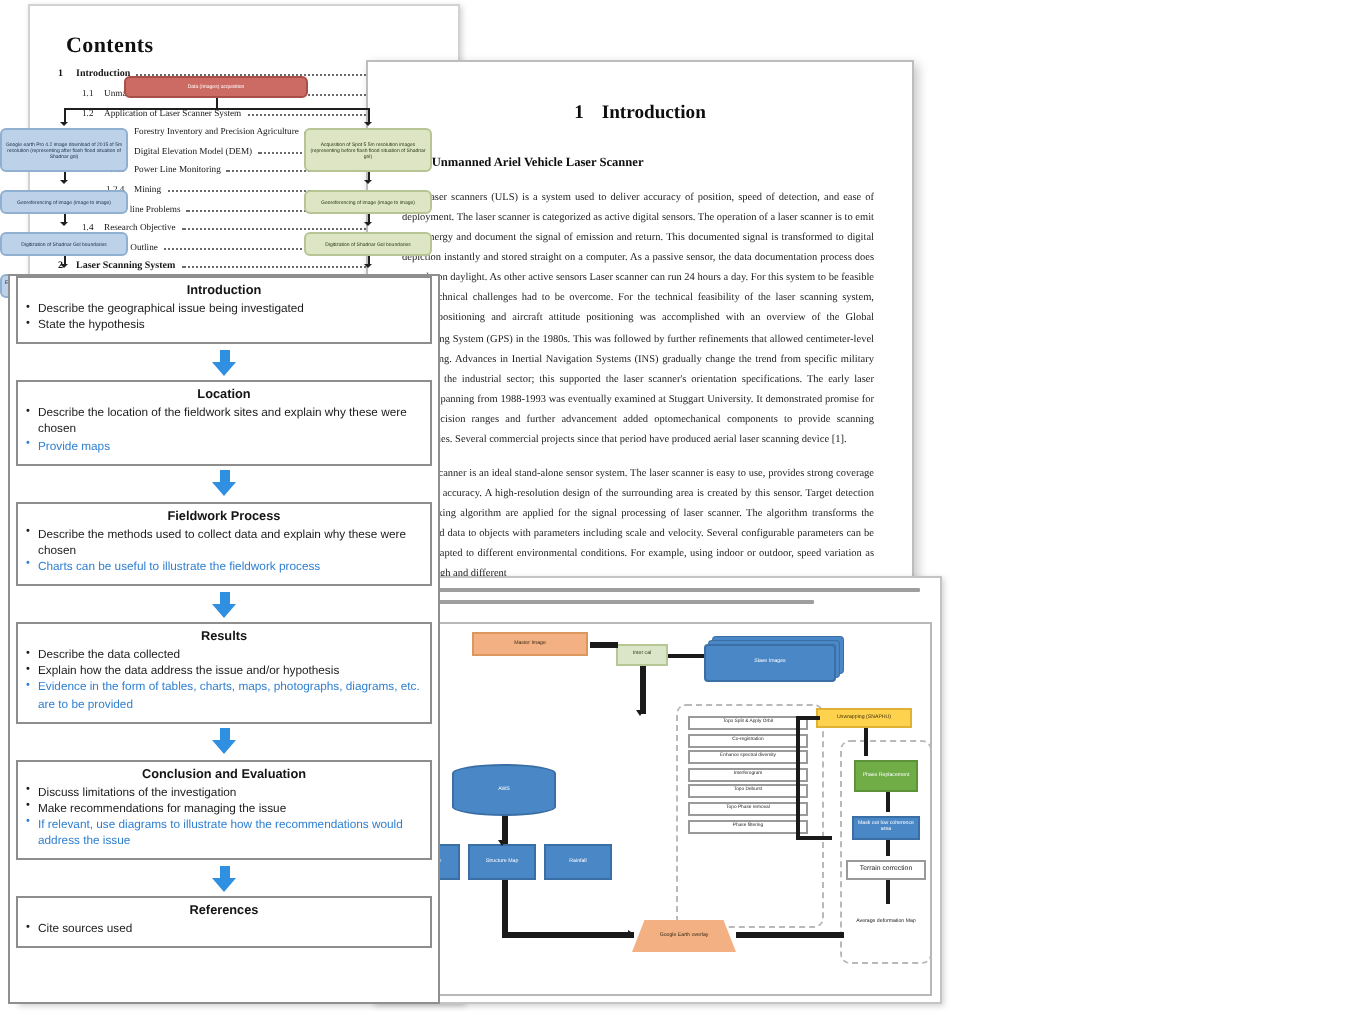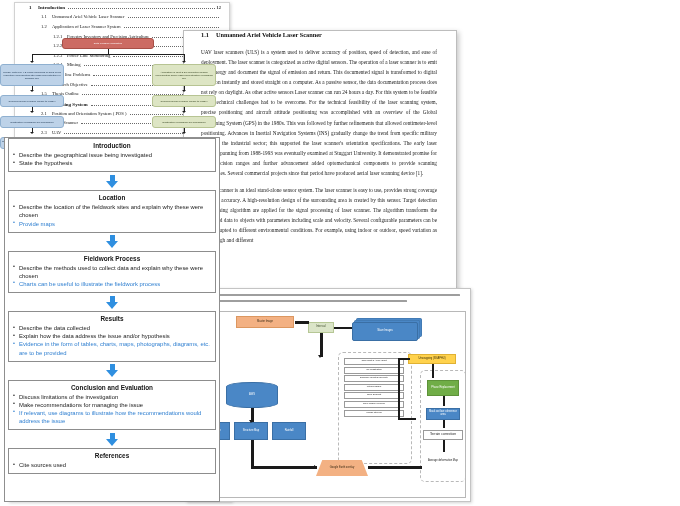--- a/index.html
+++ b/index.html
@@ -147,20 +147,21 @@
     content:"";position:absolute;left:0;top:6.2px;width:0;height:0;
     border-left:6px solid transparent;border-right:6px solid transparent;border-top:7px solid #2f8fe0;
   }
 </style>
 </head>
 <body>
 
 <div class="stage">
 
   <div class="sheet" id="contents-page">
+    <div class="contents-title">Contents</div>
     <div class="toc" id="toc-list">
         <div class="toc-row lvl1">
           <span class="toc-num">1</span>
           <span class="toc-lbl">Introduction</span>
           <span class="toc-dots"></span>
           <span class="toc-pg">12</span>
         </div>
         <div class="toc-row lvl2">
           <span class="toc-num">1.1</span>
           <span class="toc-lbl">Unmanned Ariel Vehicle Laser Scanner</span>
@@ -360,20 +361,23 @@
             <div class="blur-line"></div>
             <div class="blur-line"></div>
             <div class="blur-line"></div>
             <div class="blur-line mid"></div>
           </div>
         </div>
       </div>
   </div>
 
   <div class="sheet" id="intro-page">
+    <div class="intro-h1">
+      <span class="n">1</span><span>Introduction</span>
+    </div>
     <div class="intro-h2">
       <span class="n">1.1</span><span>Unmanned Ariel Vehicle Laser Scanner</span>
     </div>
     <p class="intro-p">UAV laser scanners (ULS) is a system used to deliver accuracy of position, speed of detection, and ease of deployment. The laser scanner is categorized as active digital sensors. The operation of a laser scanner is to emit light energy and document the signal of emission and return. This documented signal is transformed to digital depiction instantly and stored straight on a computer. As a passive sensor, the data documentation process does not rely on daylight. As other active sensors Laser scanner can run 24 hours a day. For this system to be feasible many technical challenges had to be overcome. For the technical feasibility of the laser scanning system, precise positioning and aircraft attitude positioning was accomplished with an overview of the Global Positioning System (GPS) in the 1980s. This was followed by further refinements that allowed centimeter-level positioning. Advances in Inertial Navigation Systems (INS) gradually change the trend from specific military realm to the industrial sector; this supported the laser scanner's orientation specifications. The early laser profiler spanning from 1988-1993 was eventually examined at Stuggart University. It demonstrated promise for high precision ranges and further advancement added optomechanical components to provide scanning capabilities. Several commercial projects since that period have produced aerial laser scanning device [1].</p>
     <p class="intro-p">A laser scanner is an ideal stand-alone sensor system. The laser scanner is easy to use, provides strong coverage and high accuracy. A high-resolution design of the surrounding area is created by this sensor. Target detection and tracking algorithm are applied for the signal processing of laser scanner. The algorithm transforms the calculated data to objects with parameters including scale and velocity. Several configurable parameters can be easily adapted to different environmental conditions. For example, using indoor or outdoor, speed variation as low or high and different</p>
   </div>
 
   <div class="sheet" id="sar-page">
     <div class="sar-top-text">
       <div class="blur-line"></div>

